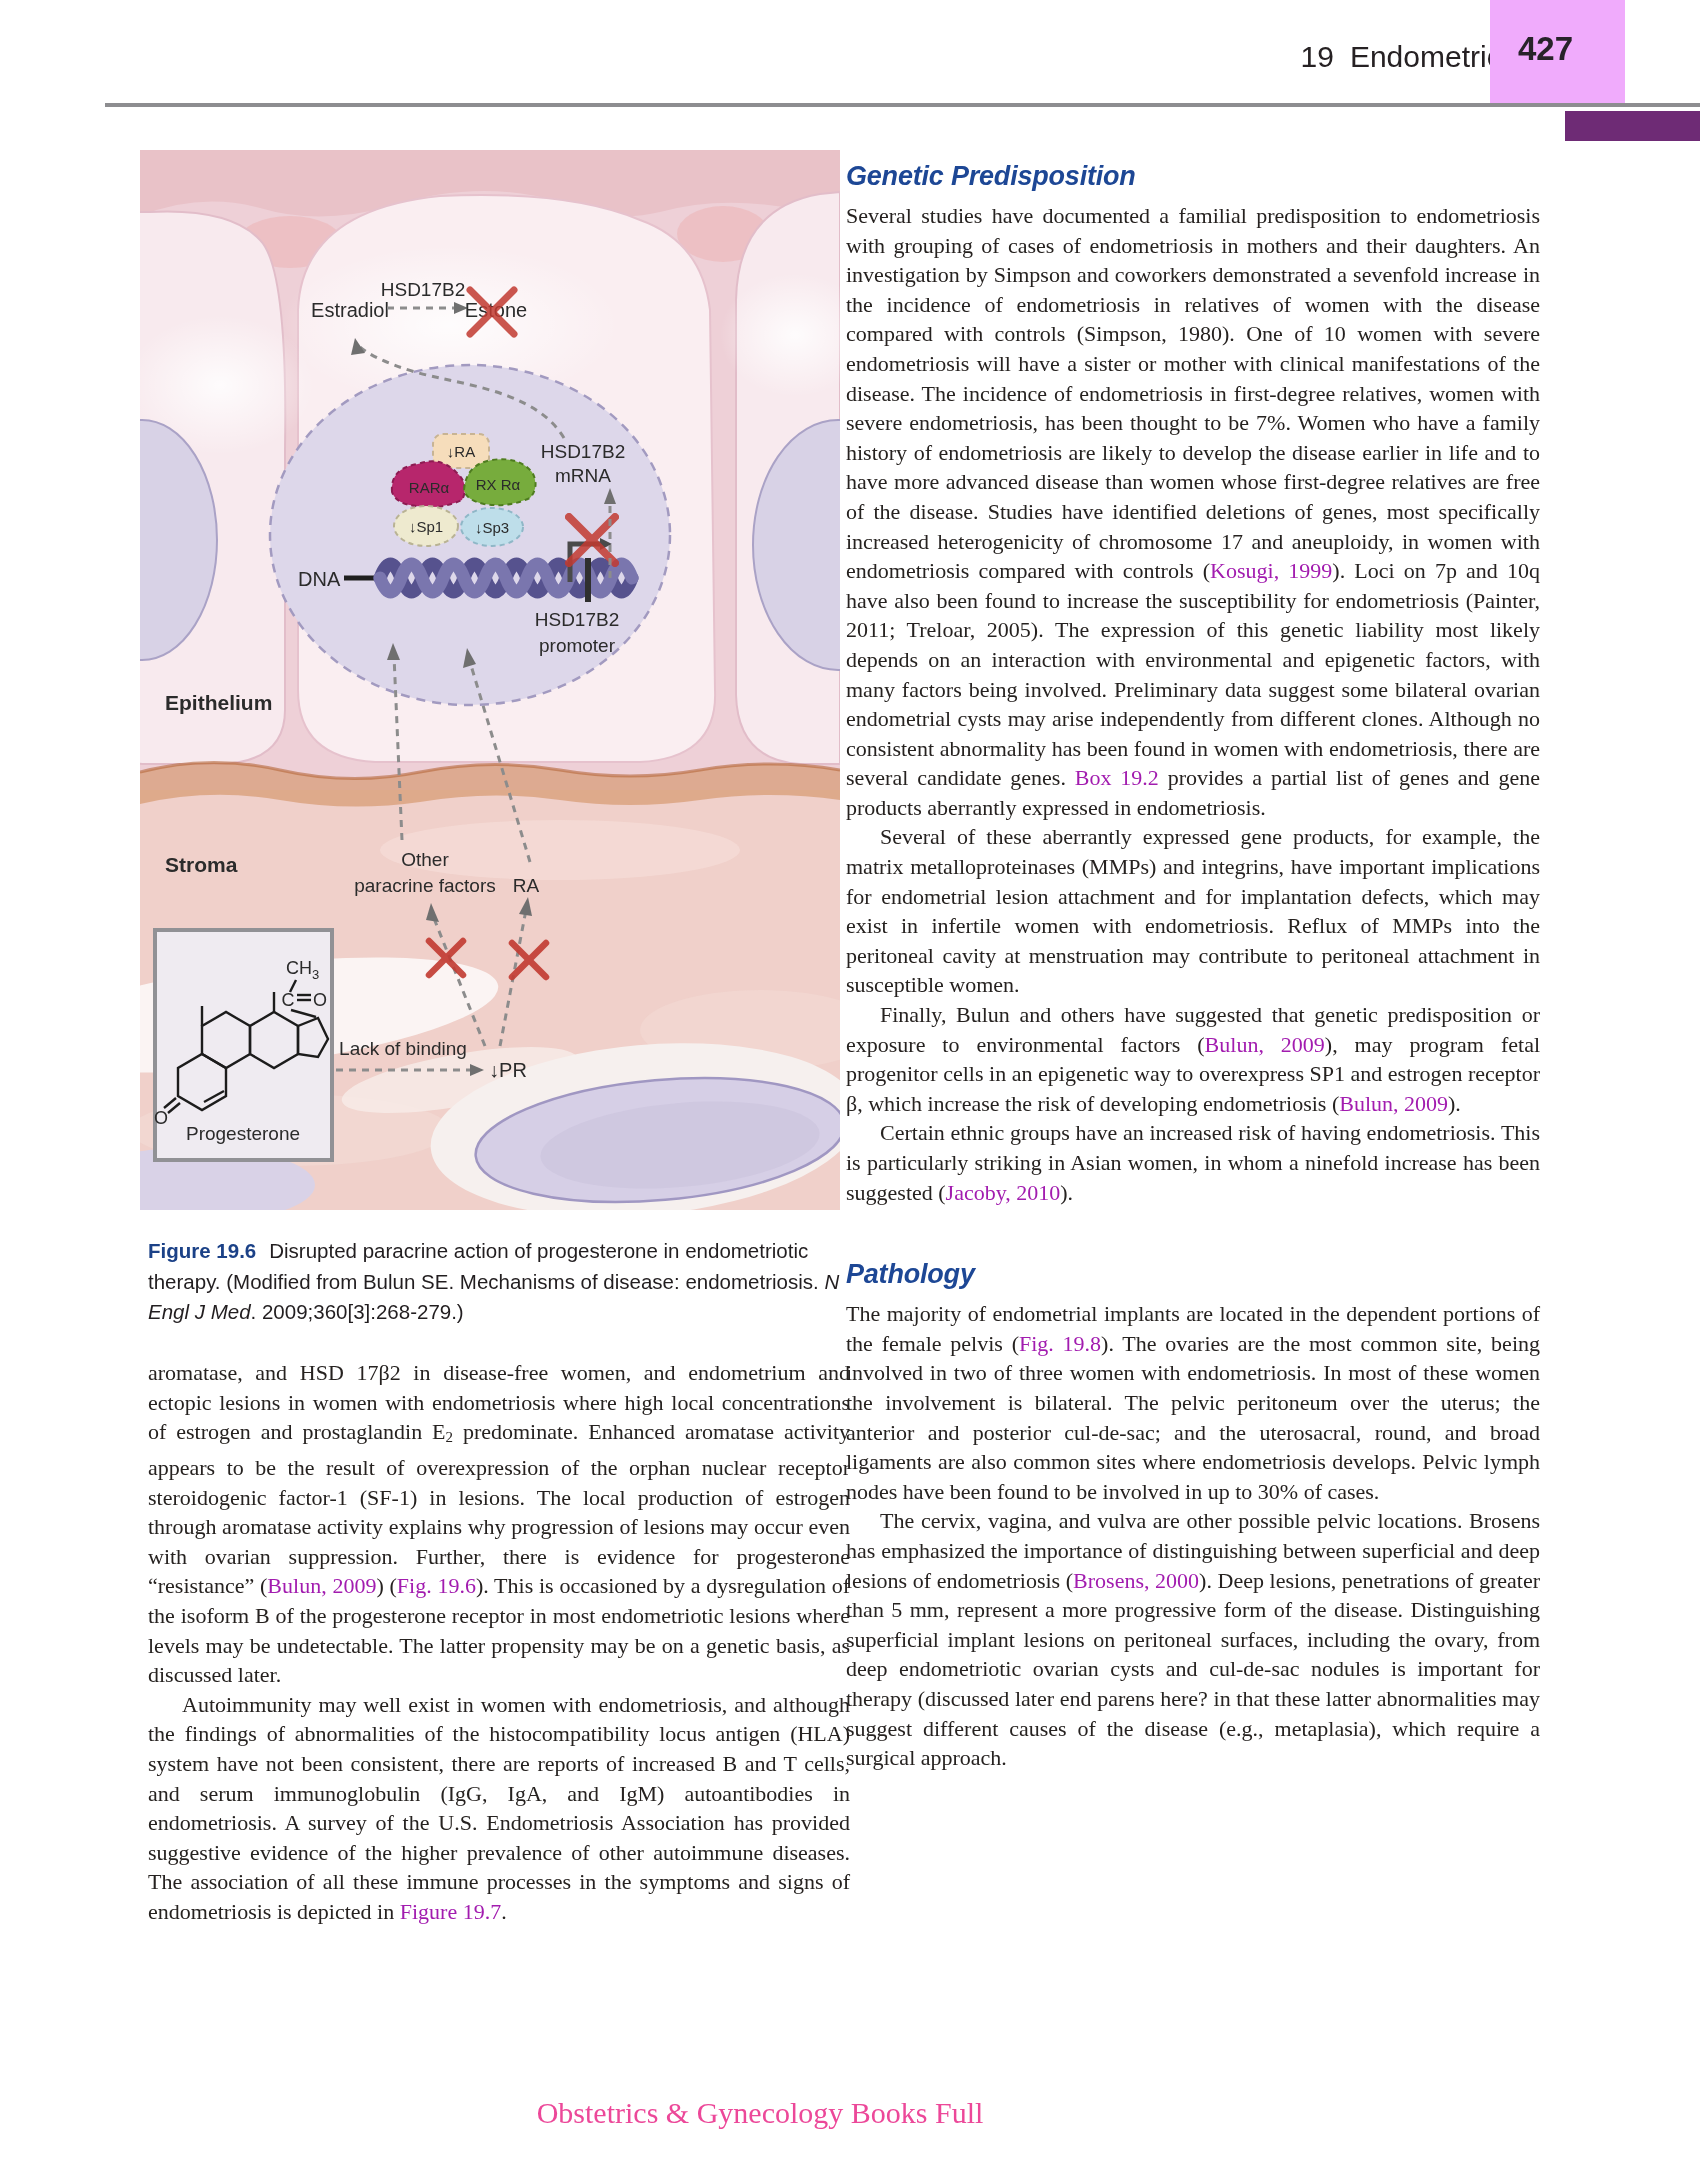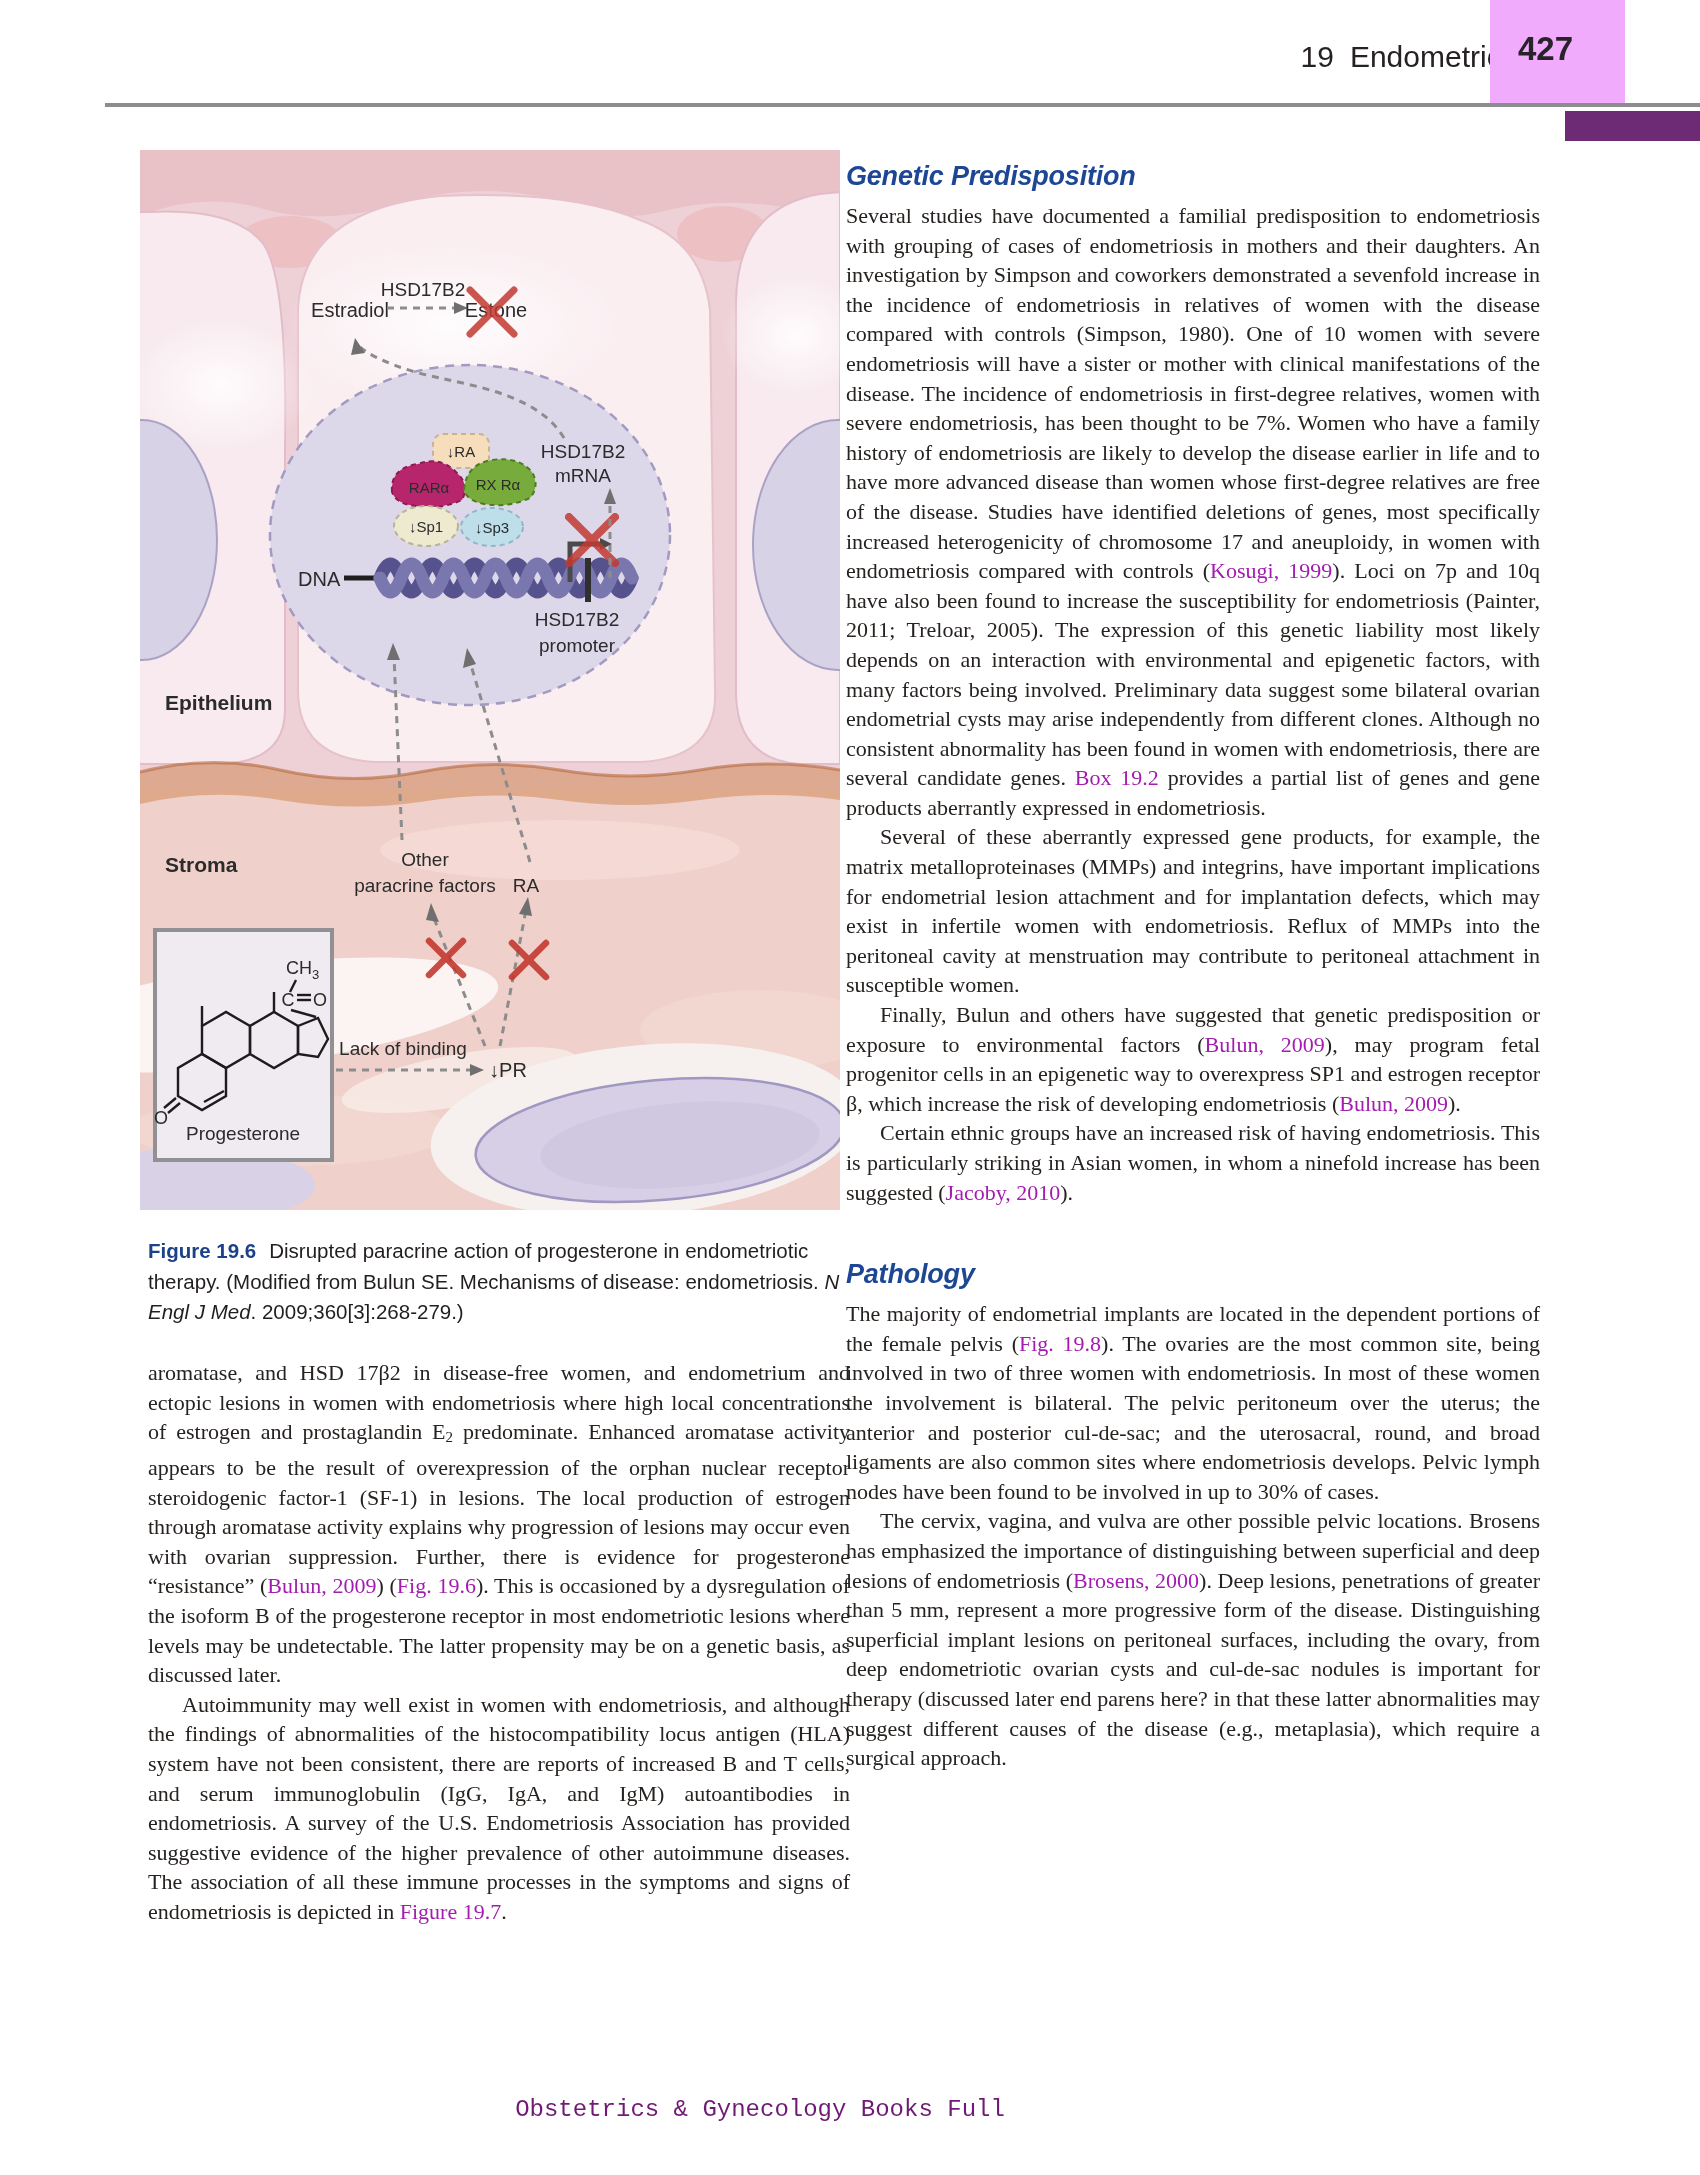--- a/index.html
+++ b/index.html
@@ -28,21 +28,21 @@
   p.body{margin:0;font-size:22px;line-height:29.6px;text-align:justify;color:#262220;}
   p.ind{text-indent:34px;}
   h2.subhead{margin:0 0 9px 0;font-family:"Liberation Sans",sans-serif;font-style:italic;
         font-weight:bold;font-size:27px;color:#1d4795;letter-spacing:-0.2px;}
   .sec2{margin-top:52px;}
   .s-link{color:#a21caf;}
   .s-i{font-style:italic;}
   .s-sub{font-size:0.68em;vertical-align:-0.22em;}
   
   .footer{position:absolute;left:420px;top:2096px;width:680px;text-align:center;
-        font-family:Liberation Mono, monospace;font-size:24px;color:#701a75;}
+        font-family:Liberation Serif, serif;font-size:30px;color:#ec4899;}
 </style>
 </head>
 <body>
 
 <div class="page">
 
   <div class="running-head">
     <span class="num">19</span><span>Endometriosis</span>
   </div>
   <div class="folio-box">

